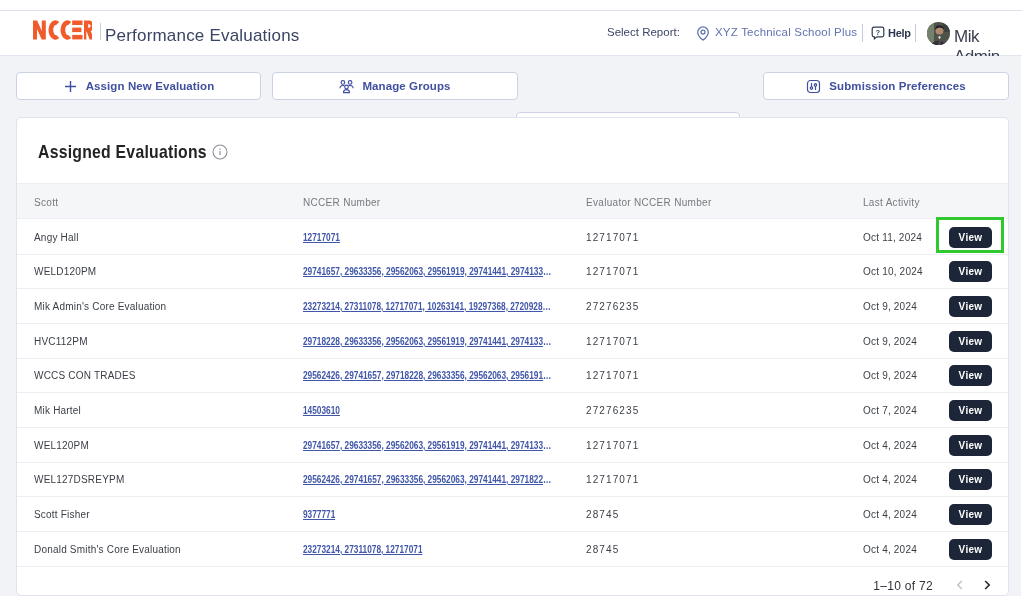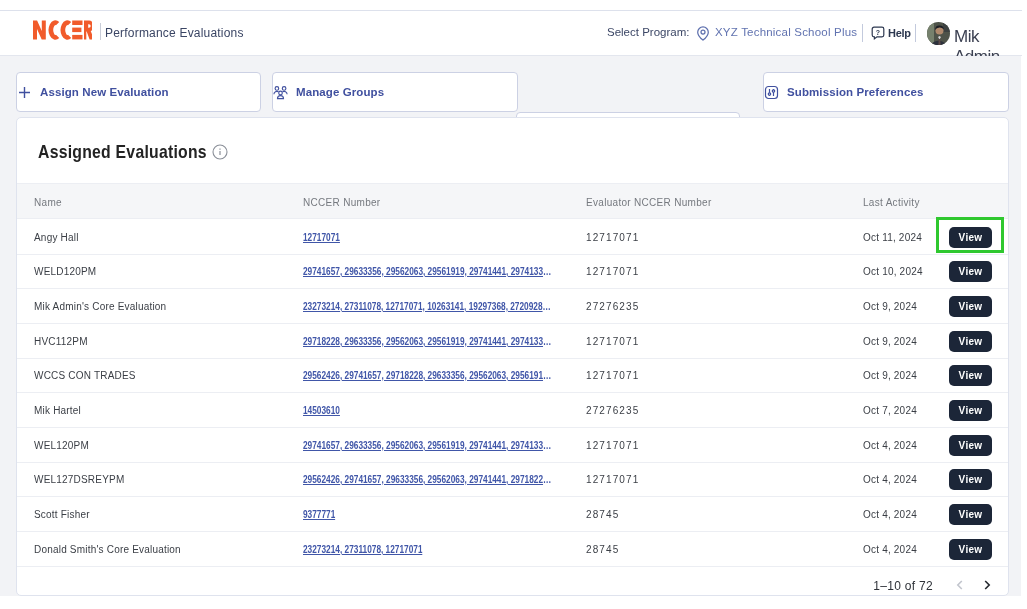--- a/index.html
+++ b/index.html
@@ -6,35 +6,35 @@
   html,body { width:1027px; height:609px; background:#fff; font-family:"Liberation Sans",sans-serif; overflow:hidden; }
   .abs { position:absolute; }
 
   
   #topline { left:0; top:10px; width:1022px; height:1px; background:#dde1ec; }
 
   
   #hdr { left:0; top:11px; width:1022px; height:45px; background:#fff; border-bottom:1px solid #e3e6ee; }
   #logo { left:33px; top:20px; width:60px; height:20px; }
   #hsep1 { left:100px; top:23px; width:1px; height:17px; background:#c9cdd8; }
-  #apptitle { left:105px; top:26px; font-size:12px; color:#3a4564; letter-spacing:0.2px; }
+  #apptitle { left:105px; top:26px; font-size:17px; color:#3a4564; letter-spacing:0.2px; }
   #selprog { left:607px; top:26px; font-size:11.5px; color:#3c4766; letter-spacing:0; }
   #progicon { left:696px; top:26px; width:14px; height:14px; }
   #progname { left:715px; top:26px; font-size:11.5px; color:#6173b0; letter-spacing:0.2px; }
   .vsep { top:24px; width:1px; height:18px; background:#c3cadd; }
   #helpicon { left:871px; top:26px; width:14px; height:14px; }
   #helptxt { left:888px; top:27px; font-size:11px; font-weight:bold; color:#2d3850; letter-spacing:-0.3px; }
   #avatar { left:927px; top:22px; width:23px; height:23px; border-radius:50%; overflow:hidden; }
   #username { left:954px; top:27px; font-size:17px; color:#3c4152; letter-spacing:-0.5px; }
 
   
   #main { left:0; top:56px; width:1021px; height:540px; background:#f2f3f6; }
 
   
-  .tbtn { position:absolute; top:72px; height:40px; background:#fff; border:1px solid #ccd1e4; border-radius:4px; color:#40509f; font-size:11.5px; font-weight:bold; letter-spacing:0.1px; display:flex; align-items:center; gap:8px; }
+  .tbtn { position:absolute; top:72px; height:28px; background:#fff; border:1px solid #ccd1e4; border-radius:4px; color:#40509f; font-size:11.5px; font-weight:bold; letter-spacing:0.1px; display:flex; align-items:center; justify-content:center; gap:8px; }
   #btn1 { left:16px; width:245px; }
   #btn2 { left:272px; width:246px; }
   #btn3 { left:516px; width:224px;margin-top:40px; }
   #btn4 { left:763px; width:246px; }
   .bico { width:15px; height:15px; flex:0 0 auto; }
 
   
   #card { left:16px; top:117px; width:993px; height:479px; background:#fff; border:1px solid #dfe3ee; border-radius:5px; }
   #cardtitle { left:21px; top:23px; font-size:19px; font-weight:bold; color:#232323; letter-spacing:0.3px; transform:scaleX(0.83); transform-origin:left center; }
   #infoico { left:195px; top:26px; width:17px; height:17px; }
@@ -79,21 +79,21 @@
       <rect x="39.2" y="7.6" width="9.2" height="4.5"></rect>
       <rect x="39.2" y="14.9" width="10.3" height="4.5"></rect>
     </g>
     <g fill="#f15b2b">
       <path d="M51 19.5 V0.5 h5.1 a4.7 5.4 0 0 1 4.7 5.4 a4.7 5.4 0 0 1 -3.1 5.1 l3.3 8.5 h-4.4 l-2.9 -8 h-0.4 v8 z M55.2 4.2 v3.6 h0.7 a1.8 1.8 0 0 0 0 -3.6 z" fill-rule="evenodd"></path>
     </g>
   </svg>
 </div>
 <div class="abs" id="hsep1"></div>
 <div class="abs" id="apptitle">Performance Evaluations</div>
-<div class="abs" id="selprog">Select Program:</div>
+<div class="abs" id="selprog">Select Report:</div>
 <div class="abs" id="progicon">
   <svg width="14" height="15" viewBox="0 0 14 15">
       <g fill="none" stroke="#5e70ae" stroke-width="1.25">
         <path d="M7 0.9 a5.3 5.3 0 0 1 5.3 5.3 c0 3.6 -3.6 6.6 -5.3 7.9 c-1.7 -1.3 -5.3 -4.3 -5.3 -7.9 a5.3 5.3 0 0 1 5.3 -5.3 z"></path>
         <circle cx="7" cy="6" r="2"></circle>
       </g>
     </svg>
 </div>
 <div class="abs" id="progname">XYZ Technical School Plus</div>
 <div class="abs vsep" style="left:862px;"></div>
@@ -151,21 +151,21 @@
 <div class="abs" id="card">
   <div class="abs" id="cardtitle">Assigned Evaluations</div>
   <div class="abs" id="infoico">
     <svg width="16" height="16" viewBox="0 0 16 16">
         <circle cx="8" cy="8" r="7" fill="none" stroke="#8a8f98" stroke-width="1.1"></circle>
         <path d="M8 7 v4 M8 4.6 v1.2" stroke="#8a8f98" stroke-width="1.2" fill="none"></path>
       </svg>
   </div>
 
   <div class="abs" id="thead">
-    <div class="hc c1">Name</div>
+    <div class="hc c1">Scott</div>
     <div class="hc c2">NCCER Number</div>
     <div class="hc c3">Evaluator NCCER Number</div>
     <div class="hc c4">Last Activity</div>
   </div>
 
   <div class="row" style="top:102px;">
     <div class="cell c1">Angy Hall</div>
     <div class="lnk c2">12717071</div>
     <div class="cell c3">12717071</div>
     <div class="cell c4">Oct 11, 2024</div>

